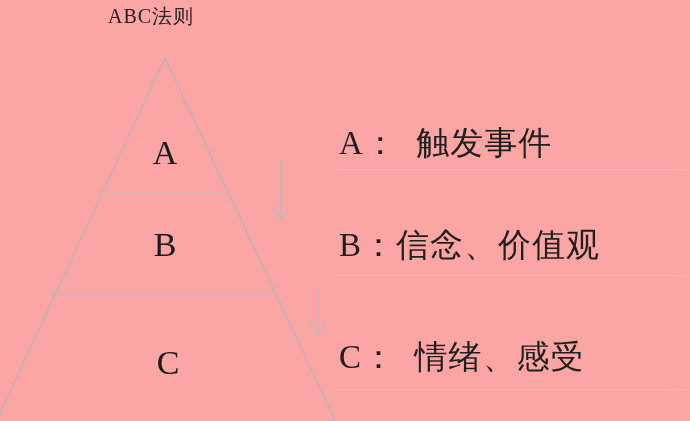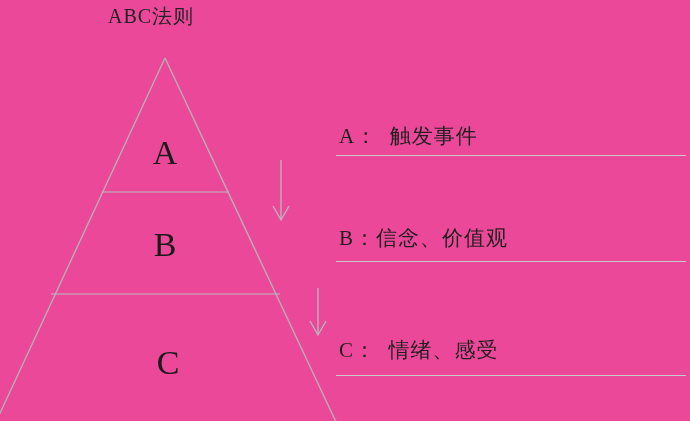--- a/index.html
+++ b/index.html
@@ -7,21 +7,21 @@
     padding: 0;
     background: #ffffff;
   }
   body {
     font-family: "Liberation Serif", serif;
   }
   #canvas {
     position: relative;
     width: 690px;
     height: 421px;
-    background: #ec4899;
+    background: #fca5a5;
     overflow: hidden;
   }
 
   
   #title {
     position: absolute;
     left: 108px;
     top: 4px;
     font-family: "Liberation Serif", serif;
     font-size: 20px;
@@ -59,21 +59,21 @@
     position: absolute;
     left: 336px;
     width: 350px;
   }
   #info-row-a { top: 124px; }
   #info-row-b { top: 226px; }
   #info-row-c { top: 338px; }
 
   .info-text {
     font-family: "Liberation Serif", serif;
-    font-size: 21px;
+    font-size: 33px;
     color: #1f1f1f;
     white-space: nowrap;
     line-height: 1.18;
     letter-spacing: 1px;
     padding-left: 3px;
   }
   .info-key {
     font-family: "Liberation Serif", serif;
   }
   .info-underline {

